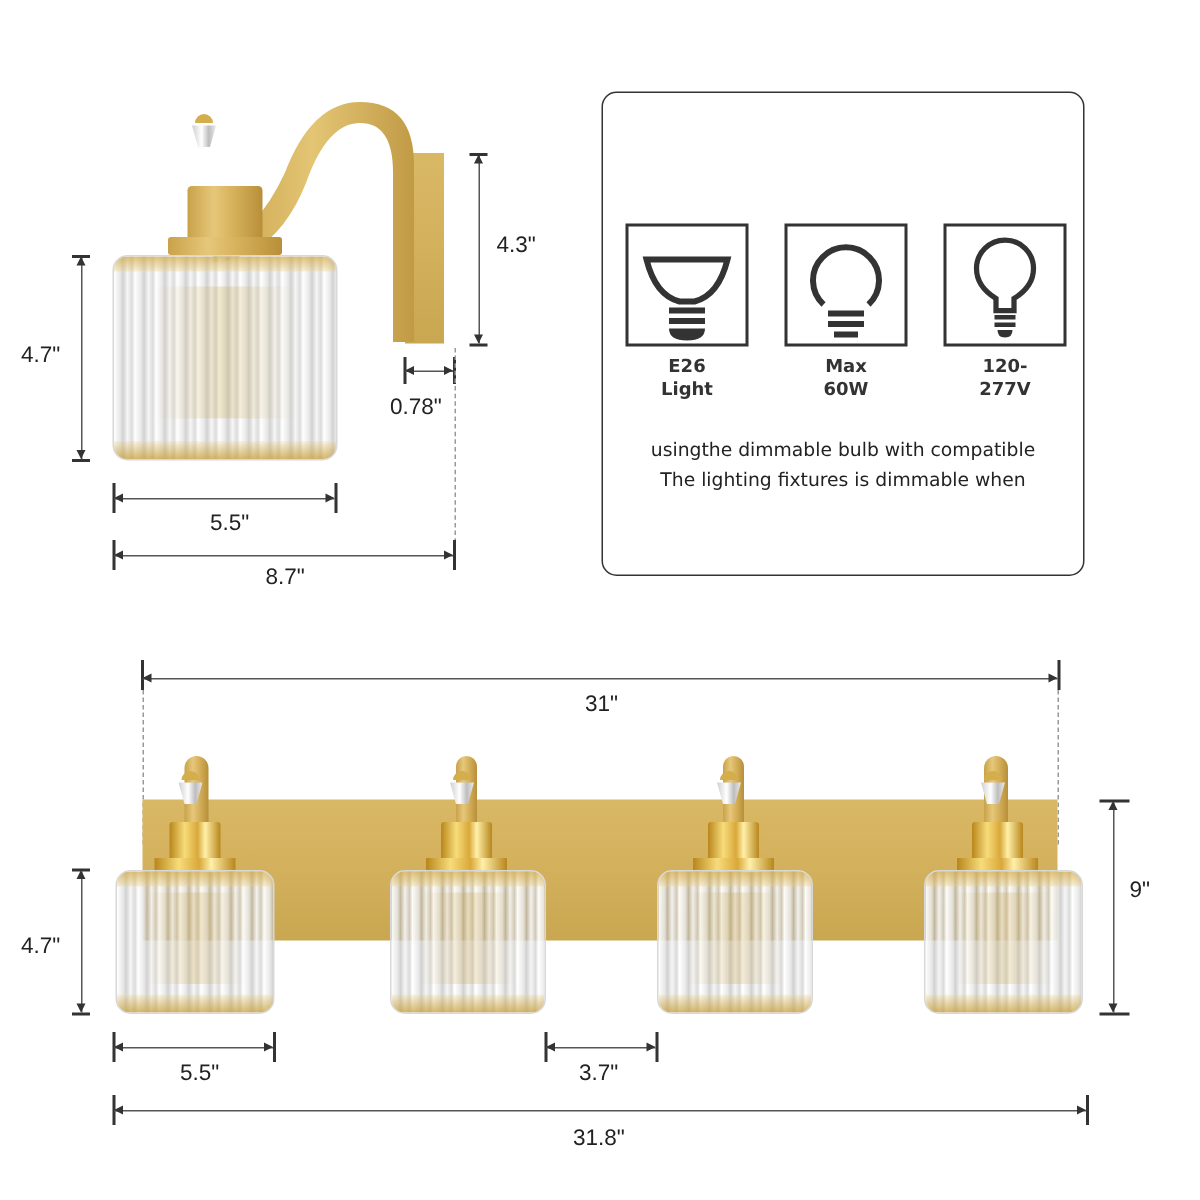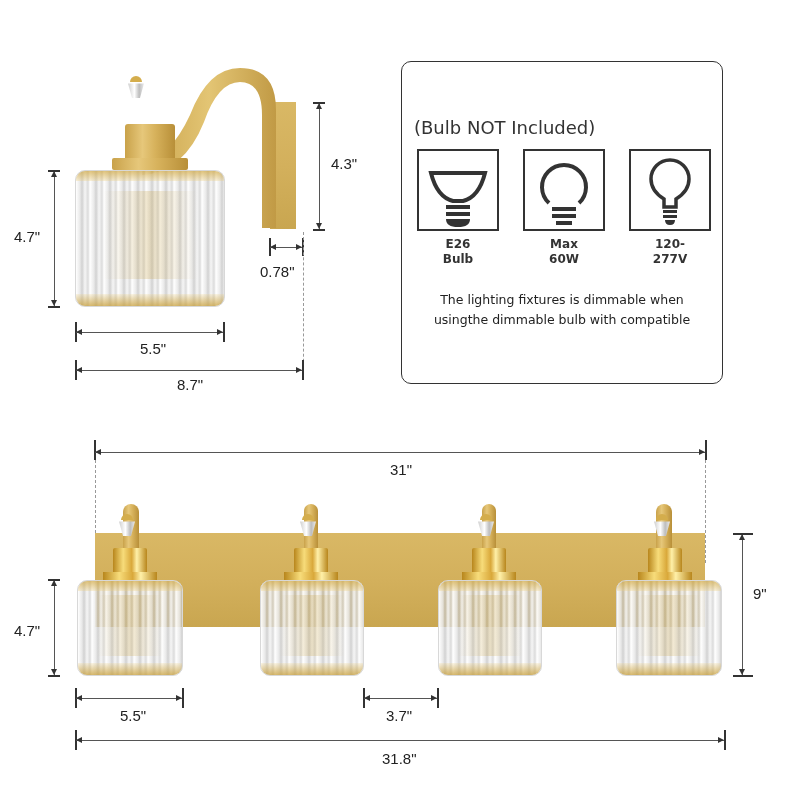--- a/index.html
+++ b/index.html
@@ -128,21 +128,20 @@
 
   <div class="tick-v" style="left:75px;top:360px;height:20px;"></div>
   <div class="tick-v" style="left:302px;top:360px;height:20px;"></div>
   <div class="hline" style="left:76px;top:370px;width:226px;"></div>
   <div class="arr-l" style="left:76px;top:367px;"></div>
   <div class="arr-r" style="left:296px;top:367px;"></div>
   <div class="dim-label" style="left:177px;top:376px;">8.7"</div>
 </div>
 
 <div class="info-box">
-  <div class="info-sub">(Bulb NOT Included)</div>
 
   <div class="icon-box" style="left:15px;">
     <svg width="78" height="78" viewBox="0 0 78 78">
       <path d="M 12 22 L 66 22 Q 60 46 44 50 L 34 50 Q 18 46 12 22 Z" fill="none" stroke="#333" stroke-width="4"></path>
       <rect x="27" y="54" width="24" height="4" fill="#333"></rect>
       <rect x="27" y="61" width="24" height="4" fill="#333"></rect>
       <path d="M 27 68 L 51 68 Q 51 76 39 76 Q 27 76 27 68 Z" fill="#333"></path>
     </svg>
   </div>
 
@@ -159,34 +158,34 @@
     <svg width="78" height="78" viewBox="0 0 78 78">
       <path d="M 33 56 L 33 48 Q 20 40 20 28 A 19 19 0 1 1 58 28 Q 58 40 45 48 L 45 56 Z" fill="none" stroke="#333" stroke-width="3.5"></path>
       <rect x="32" y="59" width="14" height="3" fill="#333"></rect>
       <rect x="32" y="64" width="14" height="3" fill="#333"></rect>
       <path d="M 34 69 L 44 69 Q 44 74 39 74 Q 34 74 34 69 Z" fill="#333"></path>
     </svg>
   </div>
 
   <div class="icon-caption" style="left:15px;">
     <div>E26</div>
-    <div>Bulb</div>
+    <div>Light</div>
   </div>
   <div class="icon-caption" style="left:121px;">
     <div>Max</div>
     <div>60W</div>
   </div>
   <div class="icon-caption" style="left:227px;">
     <div>120-</div>
     <div>277V</div>
   </div>
 
   <div class="info-desc">
+    <div>usingthe dimmable bulb with compatible</div>
     <div>The lighting fixtures is dimmable when</div>
-    <div>usingthe dimmable bulb with compatible</div>
   </div>
 </div>
 
 <div class="abs" style="left:0;top:430px;width:800px;height:370px;">
 
   <div class="tick-v" style="left:94px;top:10px;height:20px;"></div>
   <div class="tick-v" style="left:705px;top:10px;height:20px;"></div>
   <div class="hline" style="left:95px;top:22px;width:610px;"></div>
   <div class="arr-l" style="left:95px;top:19px;"></div>
   <div class="arr-r" style="left:699px;top:19px;"></div>

